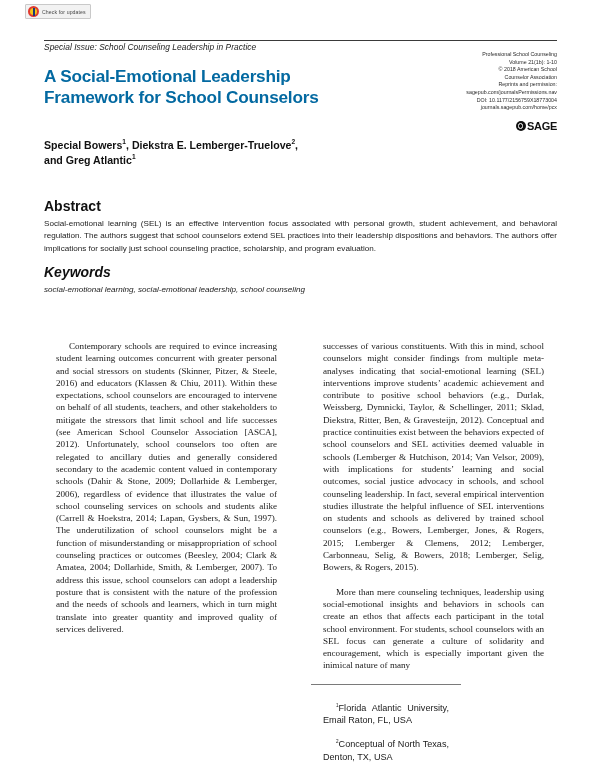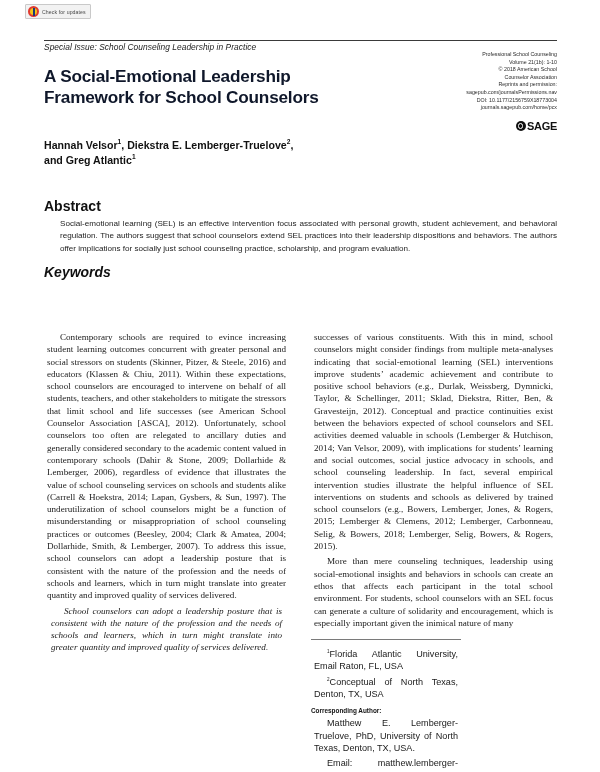--- a/index.html
+++ b/index.html
@@ -91,21 +91,21 @@
   .title {
     position: absolute;
     left: 44px;
     top: 54px;
     width: 330px;
     font-family: "Liberation Sans", sans-serif;
     font-weight: bold;
     font-size: 17.2px;
     line-height: 21px;
     letter-spacing: -.2px;
-    color: #0f172a;
+    color: #0369a1;
   }
 
   
   .journal-meta {
     position: absolute;
     right: 43px;
     top: 51px;
     width: 160px;
     text-align: right;
     font-family: "Liberation Sans", sans-serif;
@@ -170,38 +170,37 @@
     font-size: 14px;
     color: #111;
     margin-bottom: 3.5px;
   }
   .section-body {
     font-family: "Liberation Sans", sans-serif;
     font-size: 8.1px;
     line-height: 12.6px;
     text-align: justify;
     color: #1c1c1c;
-    margin-left: 16px;
   }
 
   #abstract-block { top: 198px; }
   #keywords-block { top: 264px; font-style: italic; }
 
   
   .columns {
     position: absolute;
     left: 44px;
     top: 328px;
     width: 513px;
     display: flex;
     gap: 22px;
   }
   .col { width: 245px; }
   .col p {
-    margin: 3px;
+    margin: 12px;
     font-size: 9.1px;
     line-height: 12.3px;
     text-align: justify;
     text-indent: 13px;
     color: #1a1a1a;
     hyphens: none;
   }
   .col p.no-indent { text-indent: 0; }
 
   
@@ -277,38 +276,38 @@
   <div>DOI: 10.1177/2156759X18773004</div>
   <div>journals.sagepub.com/home/pcx</div>
 </div>
 
 <div class="sage-logo">
   <span class="sage-mark"></span>
   <span>SAGE</span>
 </div>
 
 <div class="authors">
-  <span>Hannah Velsor</span><sup>1</sup><span>, </span><span>Diekstra E. Lemberger-Truelove</span><sup>2</sup><span>,</span><br>
+  <span>Special Bowers</span><sup>1</sup><span>, </span><span>Diekstra E. Lemberger-Truelove</span><sup>2</sup><span>,</span><br>
   <span>and Greg Atlantic</span><sup>1</sup>
 </div>
 
 <div class="section-block" id="abstract-block">
   <div class="section-head">Abstract</div>
   <div class="section-body">Social-emotional learning (SEL) is an effective intervention focus associated with personal growth, student achievement, and behavioral regulation. The authors suggest that school counselors extend SEL practices into their leadership dispositions and behaviors. The authors offer implications for socially just school counseling practice, scholarship, and program evaluation.</div>
 </div>
 
 <div class="section-block" id="keywords-block">
   <div class="section-head">Keywords</div>
+  <div class="section-body">social-emotional learning, social-emotional leadership, school counseling</div>
 </div>
 
 <div class="columns">
 
   <div class="col">
     <p>Contemporary schools are required to evince increasing student learning outcomes concurrent with greater personal and social stressors on students (Skinner, Pitzer, &amp; Steele, 2016) and educators (Klassen &amp; Chiu, 2011). Within these expectations, school counselors are encouraged to intervene on behalf of all students, teachers, and other stakeholders to mitigate the stressors that limit school and life successes (see American School Counselor Association [ASCA], 2012). Unfortunately, school counselors too often are relegated to ancillary duties and generally considered secondary to the academic content valued in contemporary schools (Dahir &amp; Stone, 2009; Dollarhide &amp; Lemberger, 2006), regardless of evidence that illustrates the value of school counseling services on schools and students alike (Carrell &amp; Hoekstra, 2014; Lapan, Gysbers, &amp; Sun, 1997). The underutilization of school counselors might be a function of misunderstanding or misappropriation of school counseling practices or outcomes (Beesley, 2004; Clark &amp; Amatea, 2004; Dollarhide, Smith, &amp; Lemberger, 2007). To address this issue, school counselors can adopt a leadership posture that is consistent with the nature of the profession and the needs of schools and learners, which in turn might translate into greater quantity and improved quality of services delivered.</p>
-    <p class="pullquote">School counselors can adopt a leadership posture that is consistent with the nature of the profession and the needs of schools and learners, which in turn might translate into greater quantity and improved quality of services delivered.</p>
   </div>
 
   <div class="col">
     <p class="no-indent">successes of various constituents. With this in mind, school counselors might consider findings from multiple meta-analyses indicating that social-emotional learning (SEL) interventions improve students’ academic achievement and contribute to positive school behaviors (e.g., Durlak, Weissberg, Dymnicki, Taylor, &amp; Schellinger, 2011; Sklad, Diekstra, Ritter, Ben, &amp; Gravesteijn, 2012). Conceptual and practice continuities exist between the behaviors expected of school counselors and SEL activities deemed valuable in schools (Lemberger &amp; Hutchison, 2014; Van Velsor, 2009), with implications for students’ learning and social outcomes, social justice advocacy in schools, and school counseling leadership. In fact, several empirical intervention studies illustrate the helpful influence of SEL interventions on students and schools as delivered by trained school counselors (e.g., Bowers, Lemberger, Jones, &amp; Rogers, 2015; Lemberger &amp; Clemens, 2012; Lemberger, Carbonneau, Selig, &amp; Bowers, 2018; Lemberger, Selig, Bowers, &amp; Rogers, 2015).</p>
     <p>More than mere counseling techniques, leadership using social-emotional insights and behaviors in schools can create an ethos that affects each participant in the total school environment. For students, school counselors with an SEL focus can generate a culture of solidarity and encouragement, which is especially important given the inimical nature of many</p>
 
     <div class="footnotes">
       <p class="affil"><sup>1</sup><span>Florida Atlantic University, Email Raton, FL, USA</span></p>
       <p class="affil"><sup>2</sup><span>Conceptual of North Texas, Denton, TX, USA</span></p>
       <div class="corr-head">Corresponding Author:</div>

